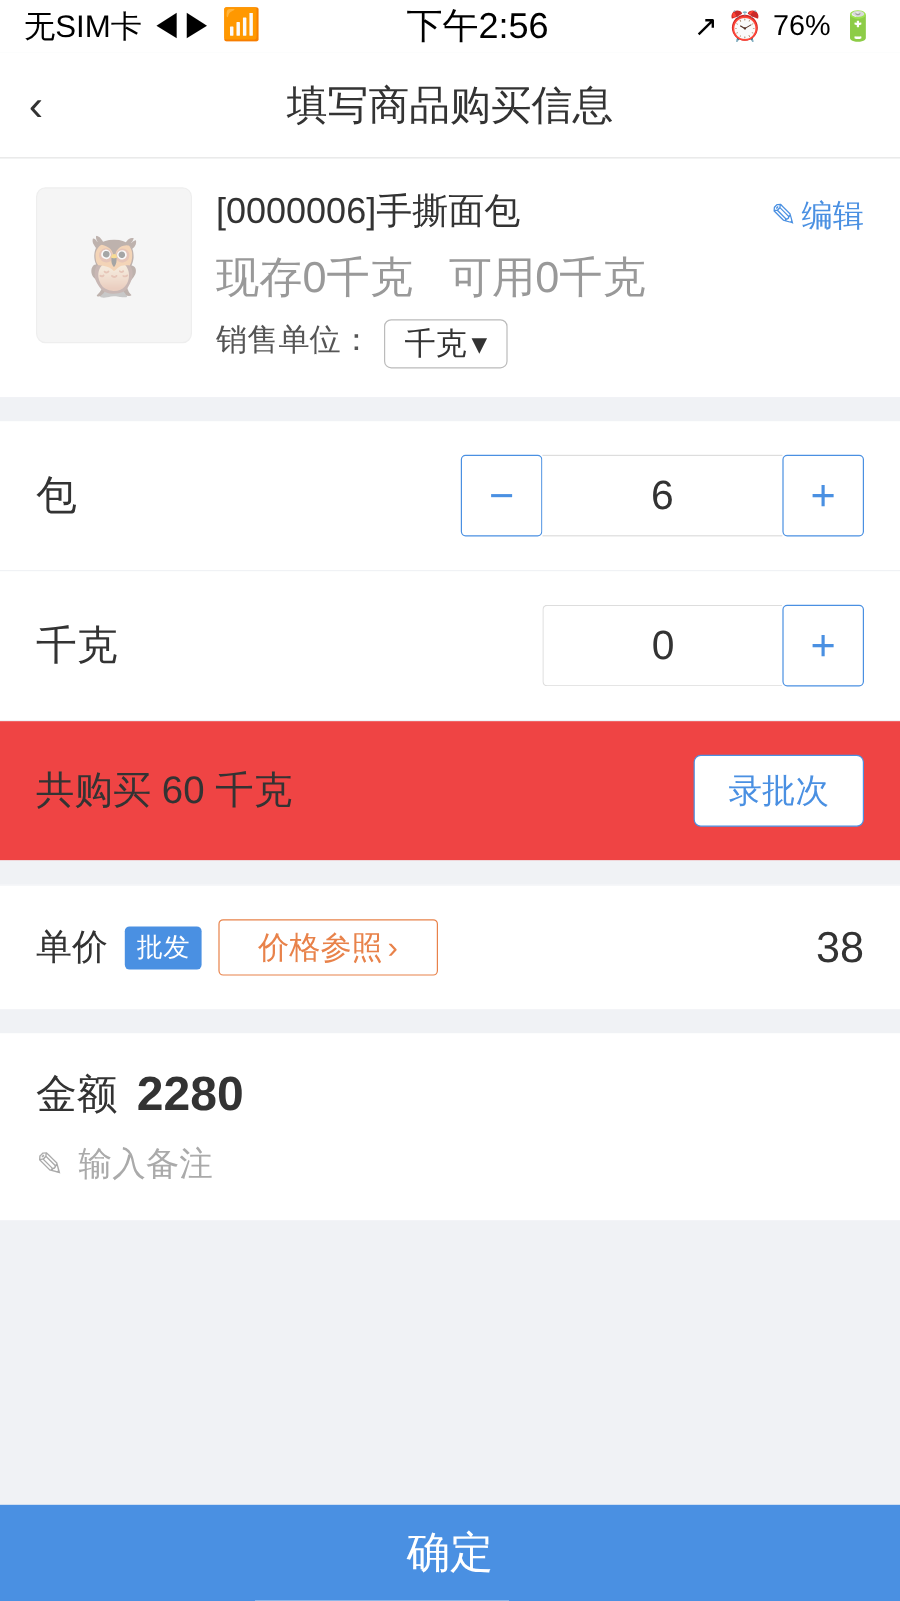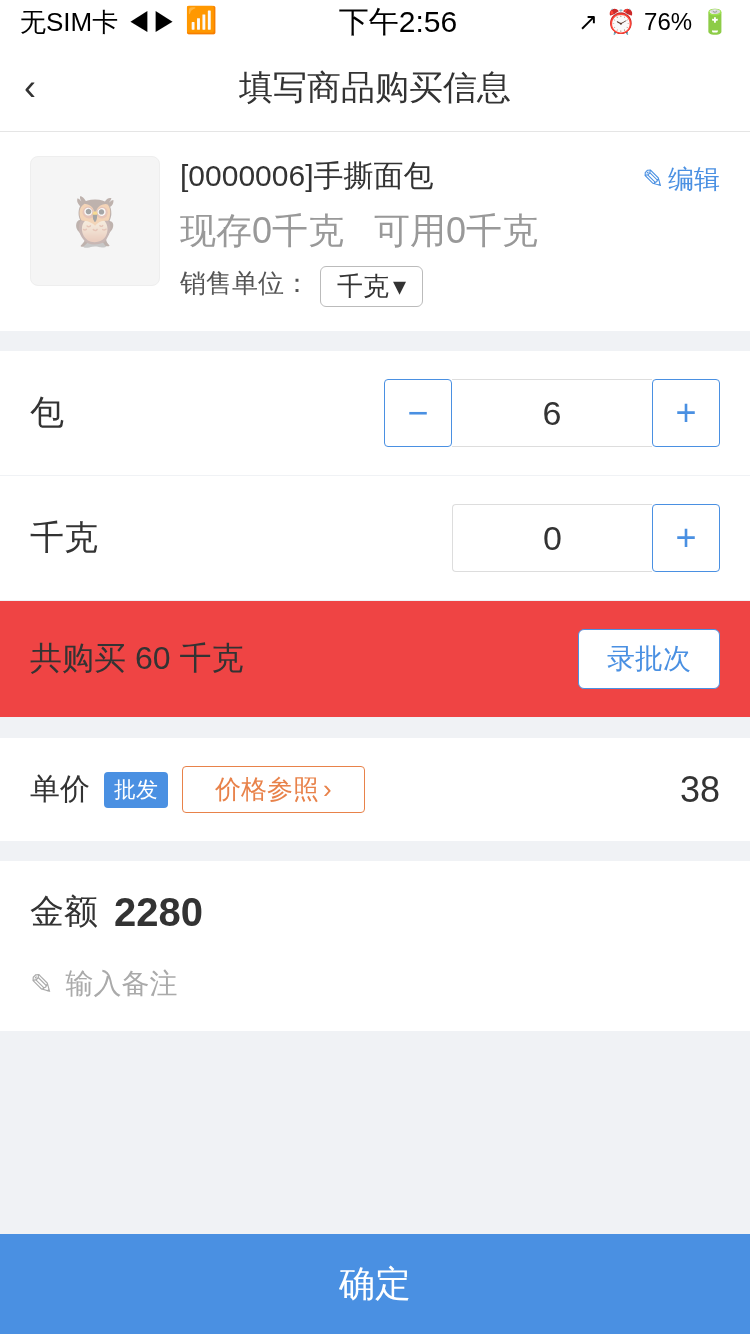--- a/index.html
+++ b/index.html
@@ -303,21 +303,21 @@
     
     .amount-section {
       background: #fff;
       padding: 28px 30px;
       border-top: 20px solid #f0f2f5;
     }
     .amount-row {
       display: flex;
       align-items: center;
       gap: 16px;
-      margin-bottom: 30px;
+      margin-bottom: 16px;
     }
     .amount-label {
       font-size: 34px;
       color: #333;
     }
     .amount-value {
       font-size: 40px;
       color: #333;
       font-weight: 600;
     }
@@ -337,21 +337,21 @@
 
     
     .spacer {
       flex: 1;
       background: #f0f2f5;
     }
 
     
     .confirm-btn {
       width: 100%;
-      height: 100px;
+      height: 80px;
       background: #4a90e2;
       color: #fff;
       font-size: 36px;
       display: flex;
       align-items: center;
       justify-content: center;
       cursor: pointer;
       border: none;
       flex-shrink: 0;
     }

